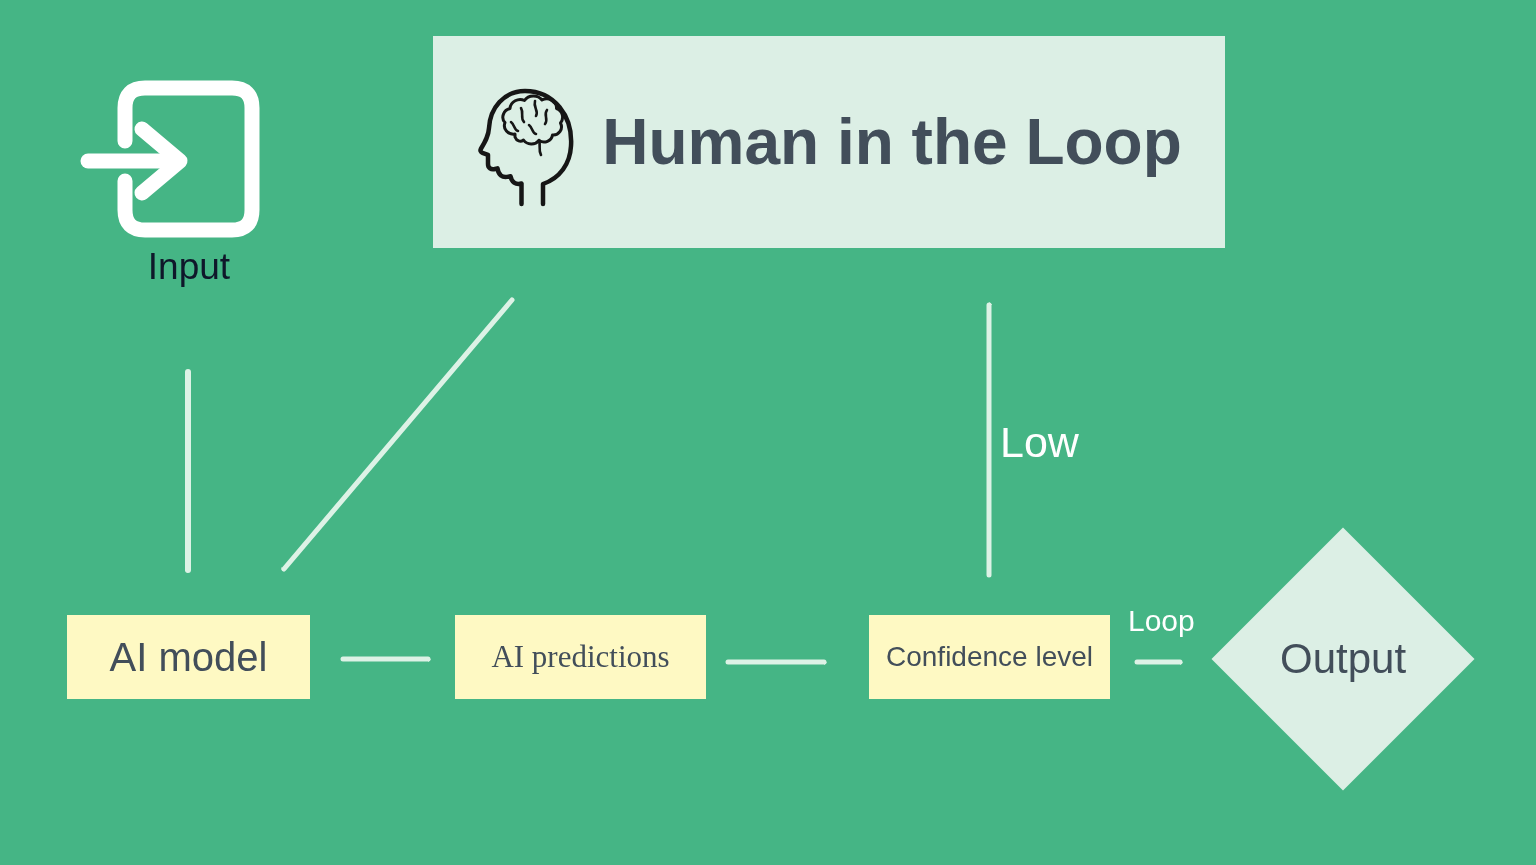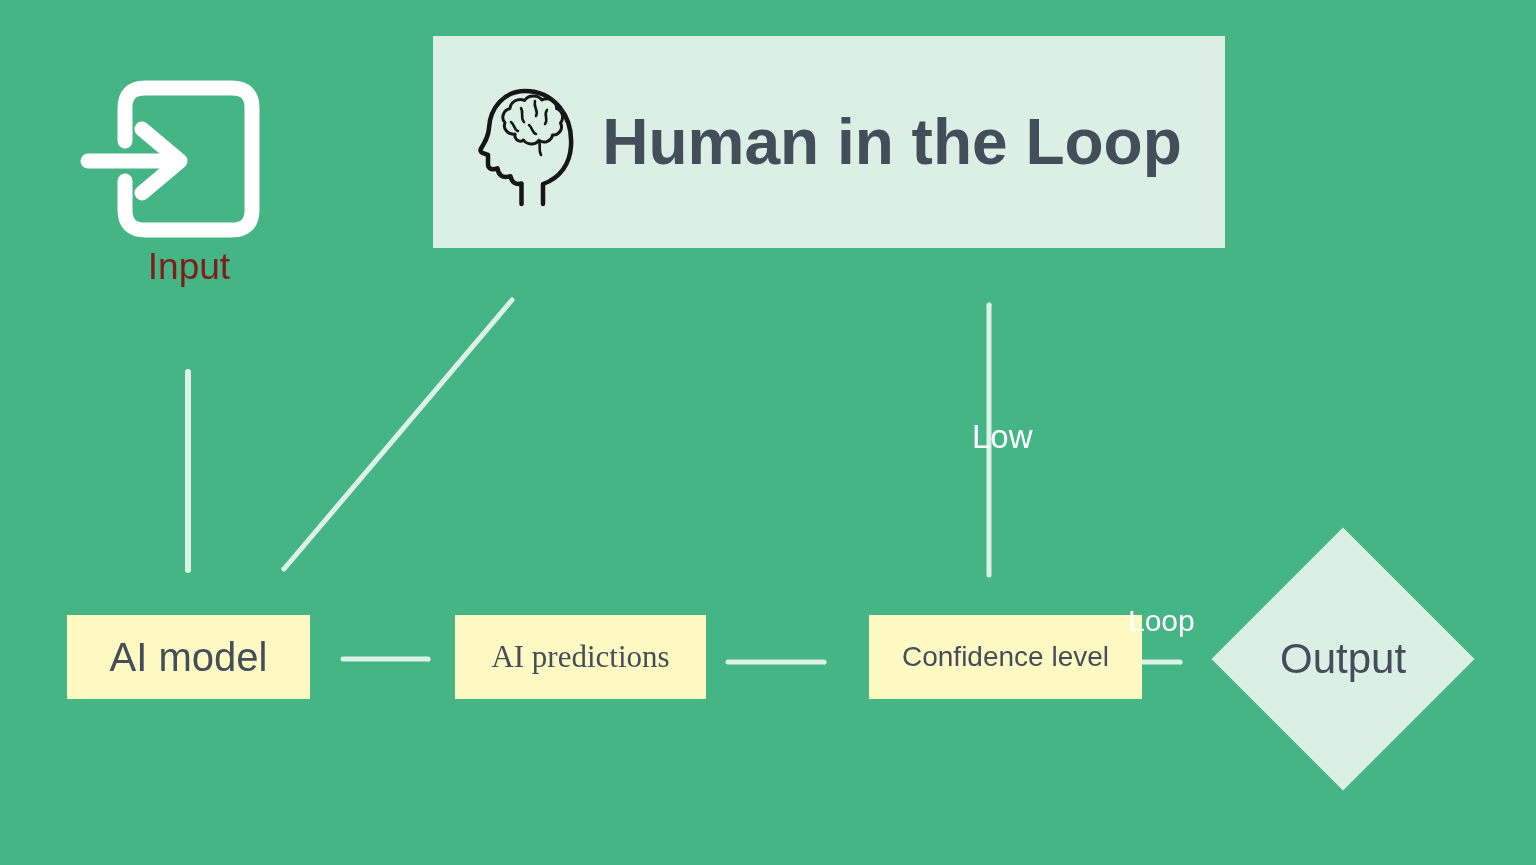--- a/index.html
+++ b/index.html
@@ -19,44 +19,44 @@
   }
   .hitl-title{
     color:#424e5a;font-size:64px;font-weight:700;letter-spacing:0px;white-space:nowrap;
   }
   .head-icon{width:112px;height:130px;flex:0 0 auto;}
 
   
   .input-icon{position:absolute;left:80px;top:78px;width:180px;height:166px;}
   .input-label{
     position:absolute;left:89px;top:246px;width:200px;text-align:center;
-    color:#7f1d1d;font-size:37px;font-weight:400;
+    color:#0f172a;font-size:37px;font-weight:400;
   }
 
   
   .node{
     position:absolute;top:615px;height:84px;background:#fef9c3;color:#424e5a;
     display:flex;align-items:center;justify-content:center;white-space:nowrap;
   }
   .node-ai-model{left:67px;width:243px;font-size:40px;}
   .node-ai-predictions{left:455px;width:251px;font-size:31px;font-family:Liberation Serif, serif;}
-  .node-confidence{left:869px;width:273px;font-size:28px;}
+  .node-confidence{left:869px;width:241px;font-size:28px;}
 
   
   .diamond{
     position:absolute;left:1250px;top:566px;width:186px;height:186px;
     background:#dcefe5;transform:rotate(45deg);
     display:flex;align-items:center;justify-content:center;
   }
   .diamond-text{transform:rotate(-45deg);color:#424e5a;font-size:42px;white-space:nowrap;}
 
   
   .edge-label{position:absolute;color:#ffffff;font-weight:400;white-space:nowrap;}
   .edge-label-annotation{left:440px;top:420px;font-size:31px;}
-  .edge-label-low{left:972px;top:418px;font-size:33px;}
+  .edge-label-low{left:1000px;top:418px;font-size:43px;}
   .edge-label-high{left:1128px;top:604px;font-size:30px;}
 </style>
 </head>
 <body>
 
 <div class="stage">
 
   <svg class="arrows" viewBox="0 0 1536 865" xmlns="http://www.w3.org/2000/svg">
     <defs>
       <marker id="chev" markerUnits="userSpaceOnUse" markerWidth="40" markerHeight="40" refX="0" refY="0" orient="auto">

